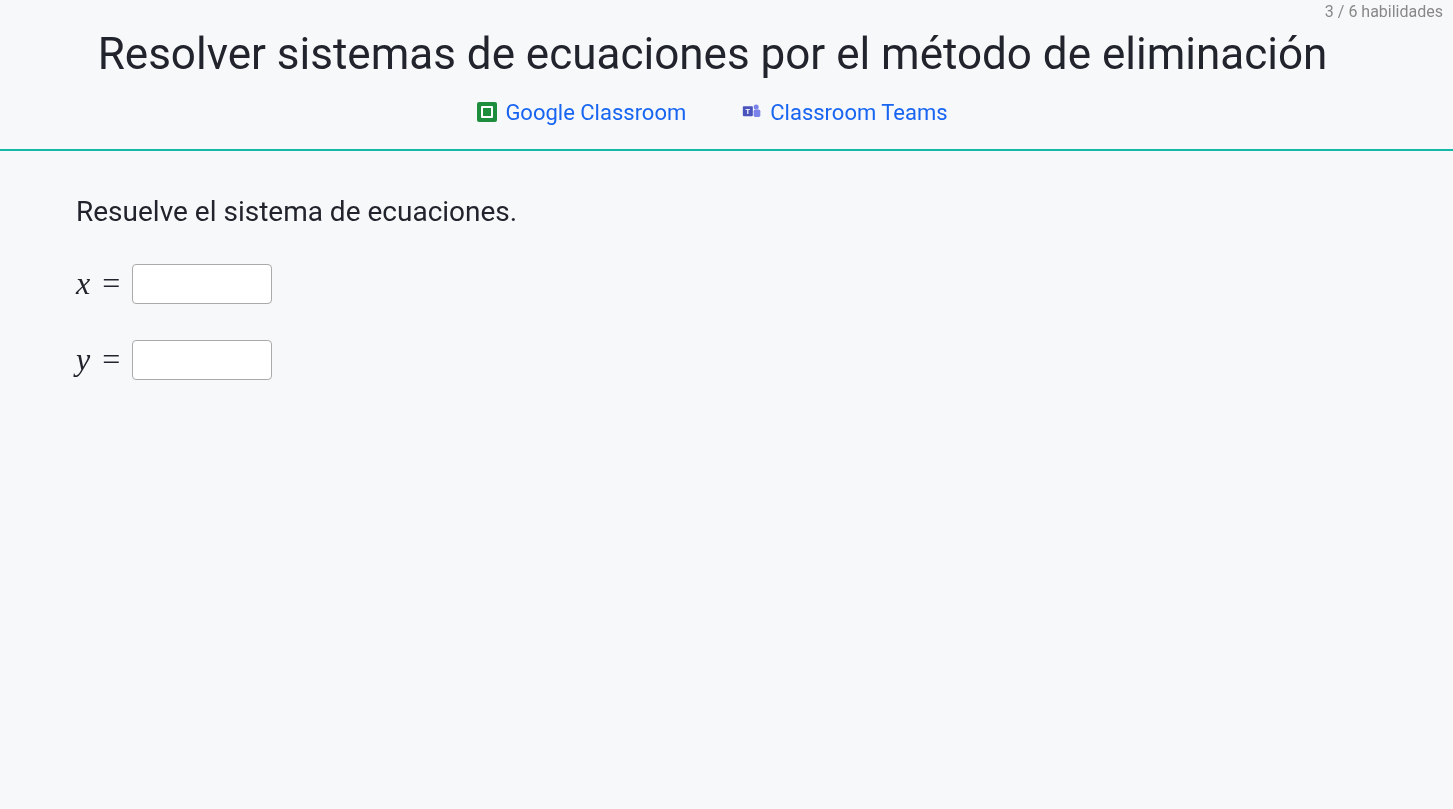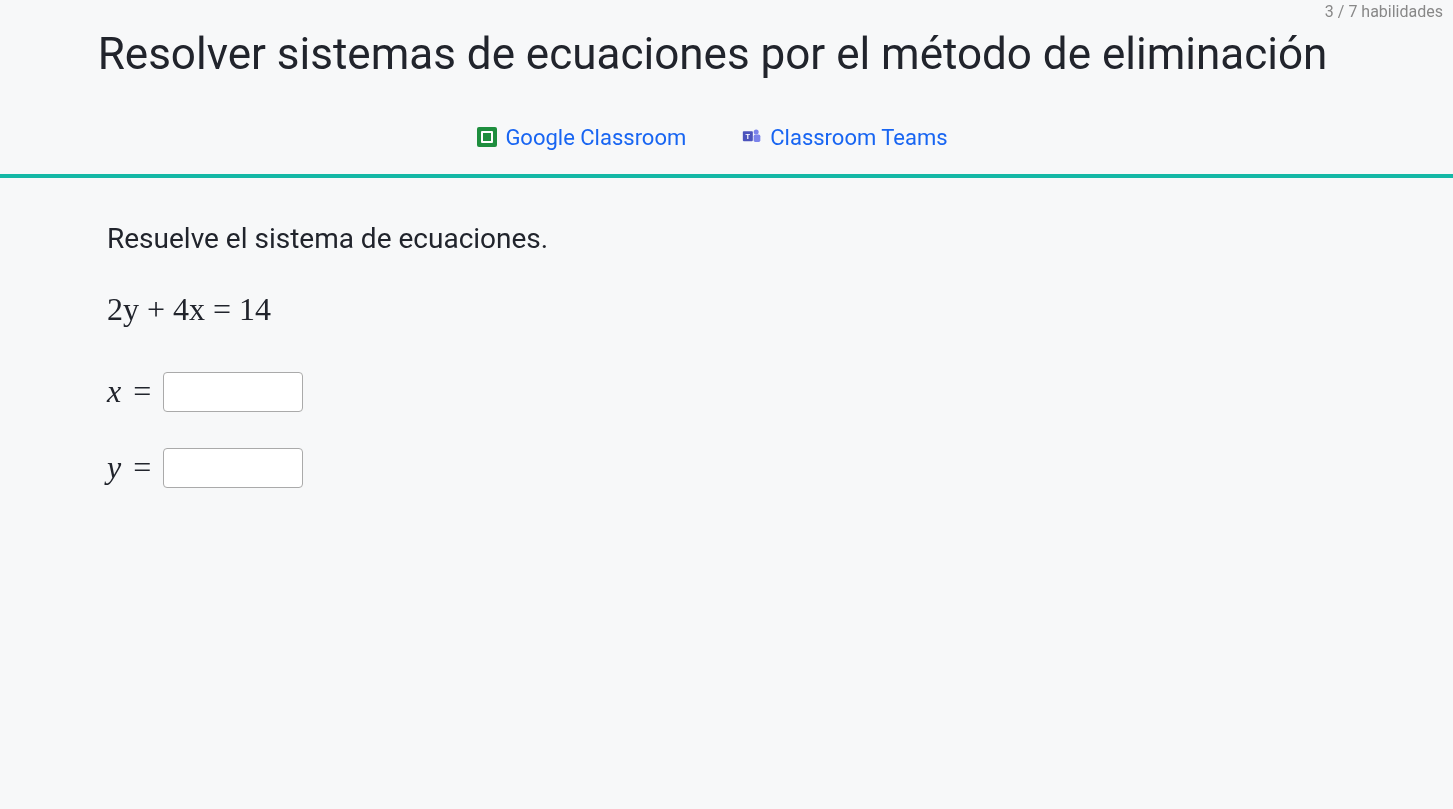--- a/index.html
+++ b/index.html
@@ -19,30 +19,30 @@
   .skills-indicator {
     position: absolute;
     top: 2px;
     right: 10px;
     font-size: 16px;
     color: #888;
   }
   .header-area {
     padding: 28px 108px 24px 80px;
     text-align: center;
-    border-bottom: 4px solid #14b8a6;
+    border-bottom: 2px solid #14b8a6;
   }
   .page-title {
     font-size: 44px;
     font-weight: 400;
     color: #21242c;
     line-height: 1.2;
   }
   .share-row {
-    margin-top: 44px;
+    margin-top: 19px;
     display: flex;
     justify-content: center;
     gap: 56px;
     align-items: center;
   }
   .share-link {
     display: inline-flex;
     align-items: center;
     gap: 8px;
     color: #1865f2;
@@ -69,21 +69,21 @@
     border: 2px solid #fff;
     border-radius: 1px;
   }
   .mt-icon {
     width: 22px;
     height: 20px;
     position: relative;
   }
   .mt-icon svg { display:block; }
   .content-area {
-    padding: 44px 107px;
+    padding: 44px 76px;
   }
   .prompt-text {
     font-size: 28px;
     color: #21242c;
     margin-bottom: 36px;
   }
   .equation {
     font-family: "Times New Roman", Times, serif;
     font-size: 32px;
     color: #21242c;
@@ -107,21 +107,21 @@
     border: 1px solid #aaa;
     border-radius: 4px;
     background: #fff;
     font-size: 22px;
     padding: 0 8px;
   }
 </style>
 </head>
 <body>
 
-<div class="skills-indicator">3 / 7 habilidades</div>
+<div class="skills-indicator">3 / 6 habilidades</div>
 
 <div class="header-area">
   <h1 class="page-title">Resolver sistemas de ecuaciones por el método de eliminación</h1>
   <div class="share-row">
     <a class="share-link">
       <span class="ic gc-icon"></span>
       <span>Google Classroom</span>
     </a>
     <a class="share-link">
       <span class="ic mt-icon">
@@ -133,21 +133,20 @@
         </svg>
       </span>
       <span>Classroom Teams</span>
     </a>
   </div>
 </div>
 
 <div class="content-area">
   <p class="prompt-text">Resuelve el sistema de ecuaciones.</p>
 
-  <div class="equation">2y + 4x = 14</div>
 
   <div class="answer-row">
     <span class="var">x</span>
     <span>=</span>
     <input class="answer-input" type="text" value="" style="">
   </div>
 
   <div class="answer-row">
     <span class="var">y</span>
     <span>=</span>

